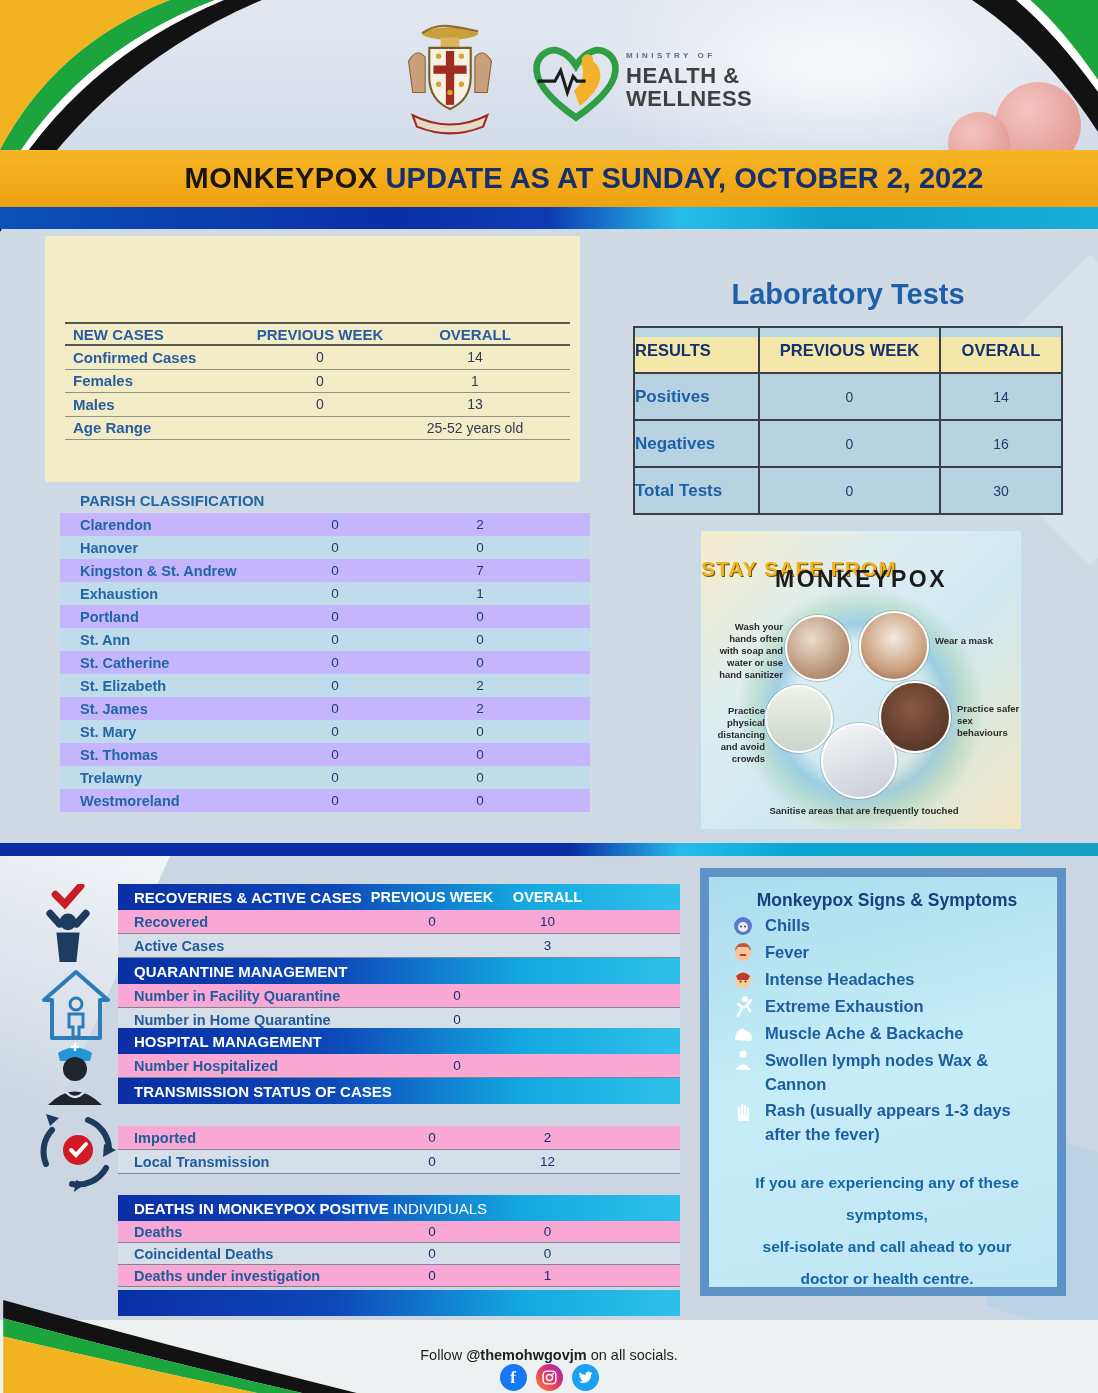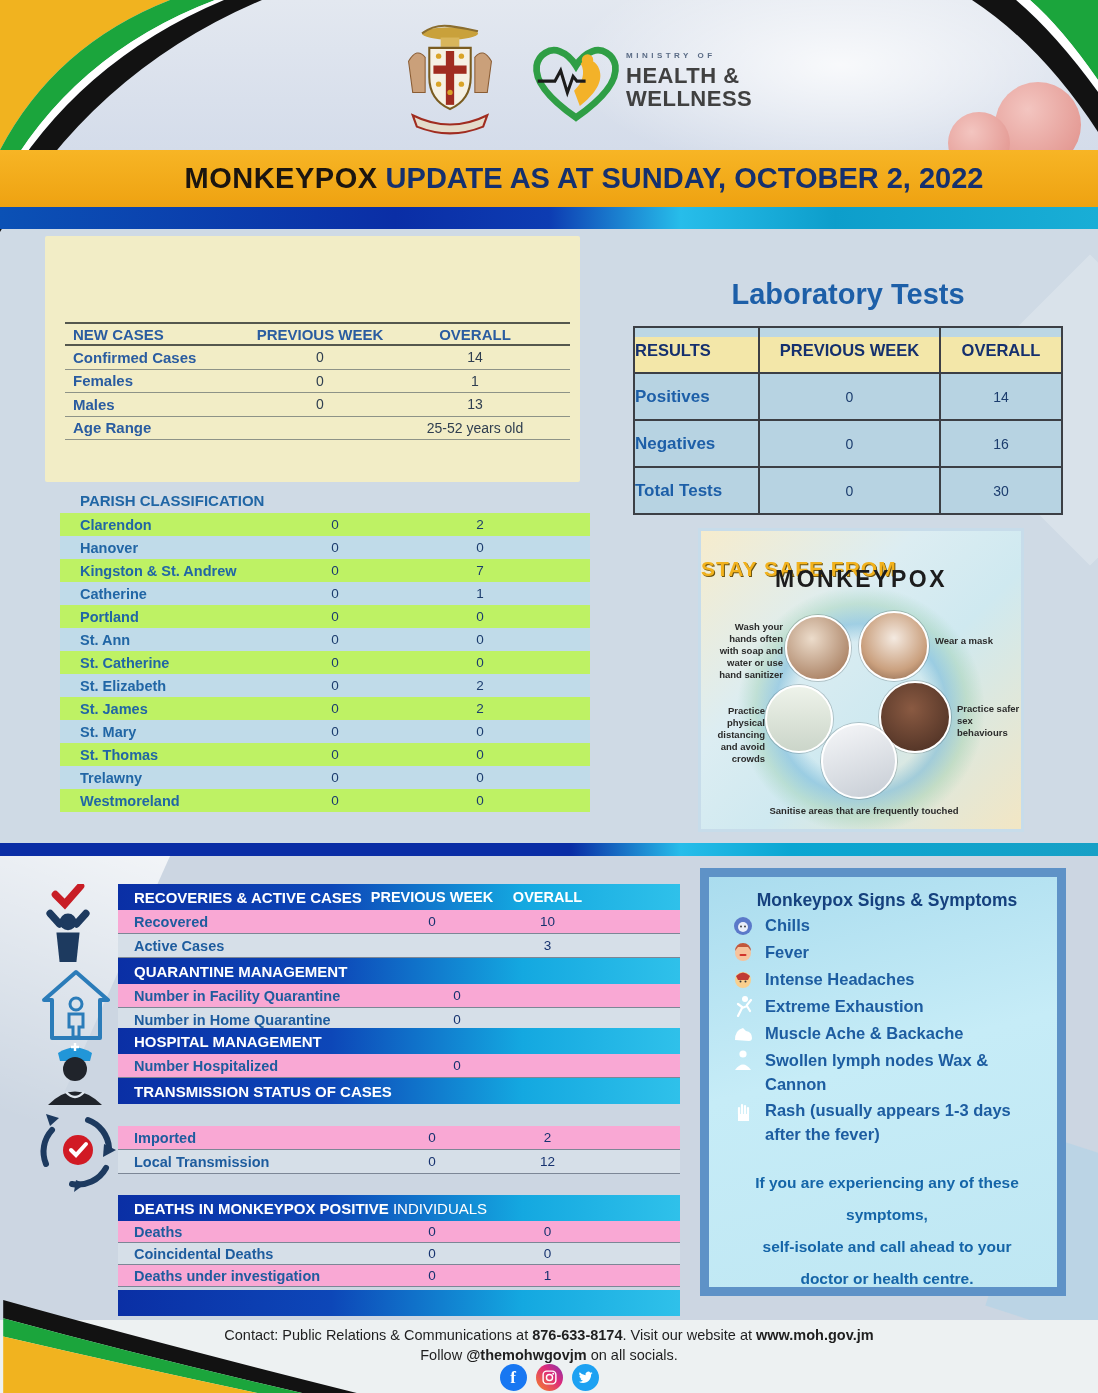--- a/index.html
+++ b/index.html
@@ -37,21 +37,21 @@
 .nc-h{height:24px;border-top:2px solid #55584e;border-bottom:2px solid #55584e;display:flex;align-items:center}
 .nc-r{height:23.5px;border-bottom:1.5px solid #8e9387;display:flex;align-items:center}
 .nc-l{width:180px;padding-left:8px;font-weight:bold;color:#2a5ca0;font-size:15px}
 .nc-p{width:150px;text-align:center;color:#2f3e50;font-size:14px}
 .nc-o{width:160px;text-align:center;color:#2f3e50;font-size:14px}
 .nc-h .nc-p,.nc-h .nc-o{color:#2a5ca0;font-weight:bold;font-size:15px}
 
 .parish{left:60px;top:487px;width:530px;z-index:3}
 .p-title{padding-left:20px;color:#2166a5;font-weight:bold;font-size:15px;height:26px;display:flex;align-items:center}
 .p-r{height:23px;display:flex;align-items:center}
-.p-r.d{background:#bef264}.p-r.l{background:#c0dbe9}
+.p-r.d{background:#c4b5fd}.p-r.l{background:#c0dbe9}
 .p-l{width:200px;padding-left:20px;font-weight:bold;font-size:14.5px;color:#2166a5}
 .p-p{width:150px;text-align:center;font-size:13.5px;color:#1c3d6e}
 .p-o{width:140px;text-align:center;font-size:13.5px;color:#1c3d6e}
 
 .lab-title{left:633px;top:278px;width:430px;text-align:center;font-size:29px;font-weight:800;color:#1d5fa8;z-index:3}
 .lab{left:633px;top:326px;width:430px;border:2px solid #3c3f45;background:#b7d3e2;z-index:3}
 .lab-row{display:flex;height:47px;border-top:2px solid #3c3f45}
 .lab-row.h{height:44px;border-top:none}
 .lab-c1{width:125px;border-right:2px solid #3c3f45;display:flex;align-items:center;}
 .lab-c2{width:181px;border-right:2px solid #3c3f45;display:flex;align-items:center;justify-content:center}
@@ -223,21 +223,21 @@
         <span class="p-l">Hanover</span>
         <span class="p-p">0</span>
         <span class="p-o">0</span>
       </div>
     <div class="p-r d">
         <span class="p-l">Kingston &amp; St. Andrew</span>
         <span class="p-p">0</span>
         <span class="p-o">7</span>
       </div>
     <div class="p-r l">
-        <span class="p-l">Catherine</span>
+        <span class="p-l">Exhaustion</span>
         <span class="p-p">0</span>
         <span class="p-o">1</span>
       </div>
     <div class="p-r d">
         <span class="p-l">Portland</span>
         <span class="p-p">0</span>
         <span class="p-o">0</span>
       </div>
     <div class="p-r l">
         <span class="p-l">St. Ann</span>
@@ -504,23 +504,20 @@
       <div>doctor or health centre.</div>
     </div>
   </div>
 
   <div class="abs foot"></div>
   <svg class="abs bl-svg" width="370" height="101" viewBox="0 0 360 100">
     <path d="M0,8 Q150,50 350,100 L296,100 Q140,64 0,26 Z" fill="#121212"></path>
     <path d="M0,26 Q140,64 296,100 L252,100 Q120,72 0,44 Z" fill="#1ba53c"></path>
     <path d="M0,44 Q120,72 252,100 L0,100 Z" fill="#f1b31f"></path>
   </svg>
-  <div class="abs f1">
-    <span>Contact: Public Relations &amp; Communications at </span><b class="dk">876-633-8174</b><span>. Visit our website at </span><b class="dk">www.moh.gov.jm</b>
-  </div>
   <div class="abs f2">
     <span>Follow </span><b class="dk">@themohwgovjm</b><span> on all socials.</span>
   </div>
   <div class="abs fics">
     <span class="fic fb">f</span>
     <span class="fic ig">
       <svg width="17" height="17" viewBox="0 0 24 24">
           <rect x="3" y="3" width="18" height="18" rx="5" fill="none" stroke="#fff" stroke-width="2"></rect>
           <circle cx="12" cy="12" r="4.3" fill="none" stroke="#fff" stroke-width="2"></circle>
           <circle cx="17.3" cy="6.7" r="1.4" fill="#fff"></circle>

